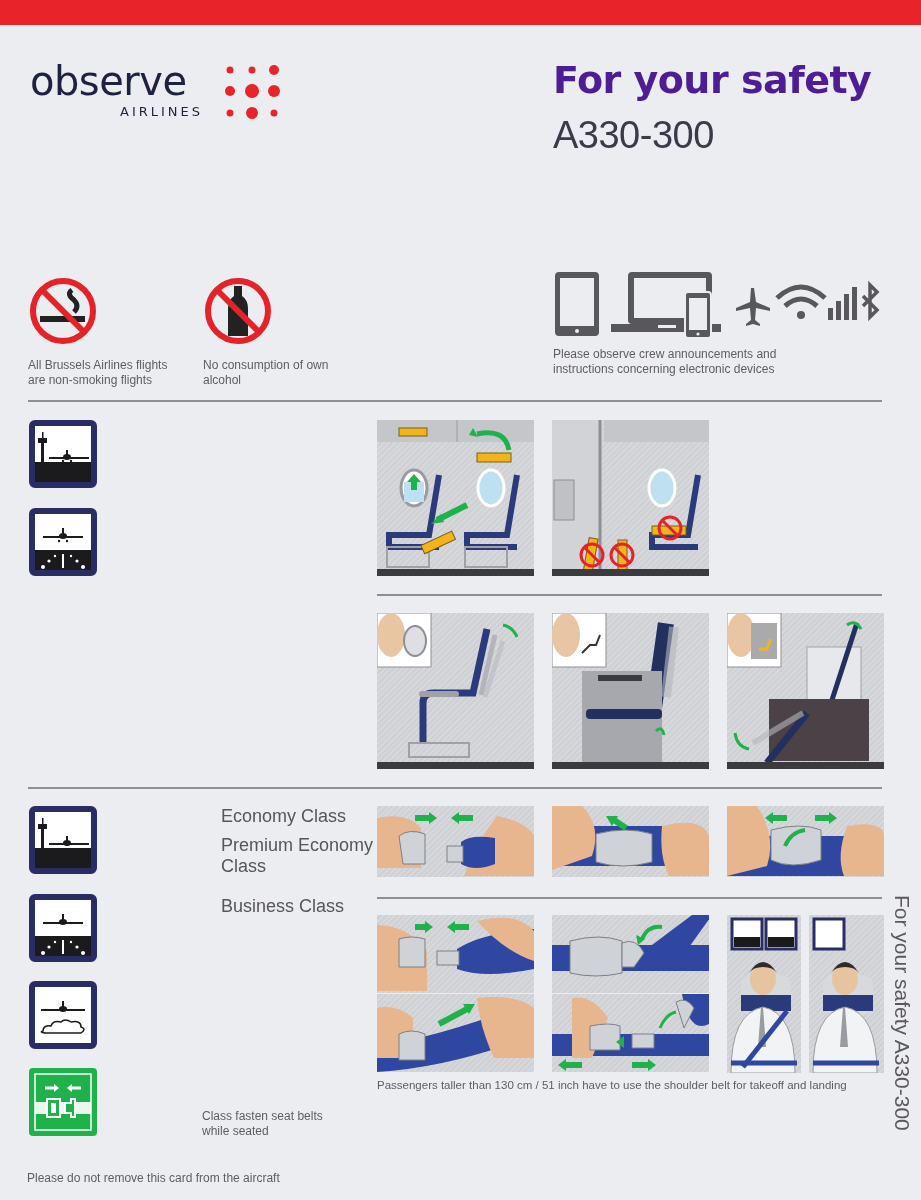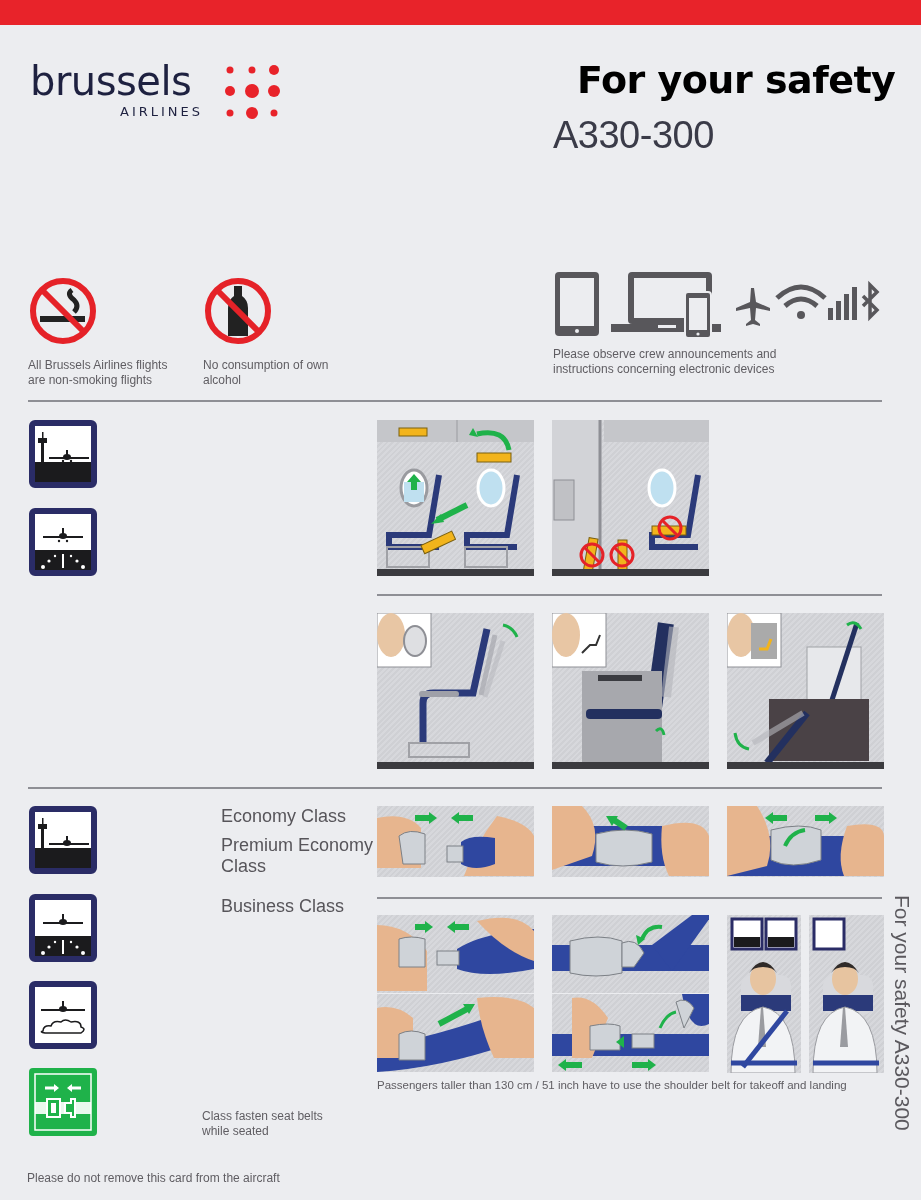--- a/index.html
+++ b/index.html
@@ -11,21 +11,21 @@
     position: relative;
   }
   .abs { position: absolute; }
   .topbar { left:0; top:0; width:921px; height:25px; background:#e8232a; }
 
   
   .logo-word { left:30px; top:58px; font-family:"DejaVu Sans", sans-serif; font-size:40px; font-weight:normal; color:#1e2140; letter-spacing:-0.5px; }
   .logo-sub { left:120px; top:104px; font-size:13px; letter-spacing:3px; color:#1e2140; }
   .dots { left:224px; top:63px; width:60px; height:60px; }
 
-  .title { left:553px; top:58px; font-size:38px; font-weight:bold; color:#000000; letter-spacing:-0.5px;margin-left:24px; }
+  .title { left:553px; top:58px; font-size:38px; font-weight:bold; color:#4c1d95; letter-spacing:-0.5px; }
   .subtitle { left:553px; top:114px; font-size:38px; font-weight:normal; color:#3a3b48; letter-spacing:-0.5px; font-family:"Liberation Sans", sans-serif; }
 
   .caption { font-size:12px; line-height:15px; color:#5f5d62; font-family:"Liberation Sans", sans-serif; }
   .caption-lg { font-size:18px; line-height:21px; color:#57555a; font-family:"Liberation Sans", sans-serif;margin-left:19px; }
 
   .divider { height:2px; background:#8e8f95; }
 
   .panel { background: repeating-linear-gradient(135deg, #d7d8dc 0 2px, #cfd0d4 2px 4px); overflow:hidden; }
   .floor { position:absolute; left:0; right:0; bottom:0; height:7px; background:#3b3b3f; }
 
@@ -33,21 +33,21 @@
   .belt-sign { width:68px; height:68px; background:#1fb24a; border-radius:4px; }
 
   .side-text { left:878px; top:895px; width:40px; height:260px; }
   .side-text span { position:absolute; left:0; top:0; transform-origin: 0 0; transform: translate(36px,0) rotate(90deg); white-space:nowrap; font-size:21px; color:#5b595e; font-family:"Liberation Sans", sans-serif; }
 </style>
 </head>
 <body>
 
 <div class="abs topbar"></div>
 
-<div class="abs logo-word">brussels</div>
+<div class="abs logo-word">observe</div>
 <div class="abs logo-sub">AIRLINES</div>
 <svg class="abs dots" viewBox="0 0 60 60">
   <g fill="#e8232a">
     <circle cx="6" cy="7" r="3.5"></circle>
       <circle cx="28" cy="7" r="3.5"></circle>
       <circle cx="50" cy="7" r="5"></circle>
     <circle cx="6" cy="28" r="5"></circle>
       <circle cx="28" cy="28" r="7"></circle>
       <circle cx="50" cy="28" r="6"></circle>
     <circle cx="6" cy="50" r="3.5"></circle>

